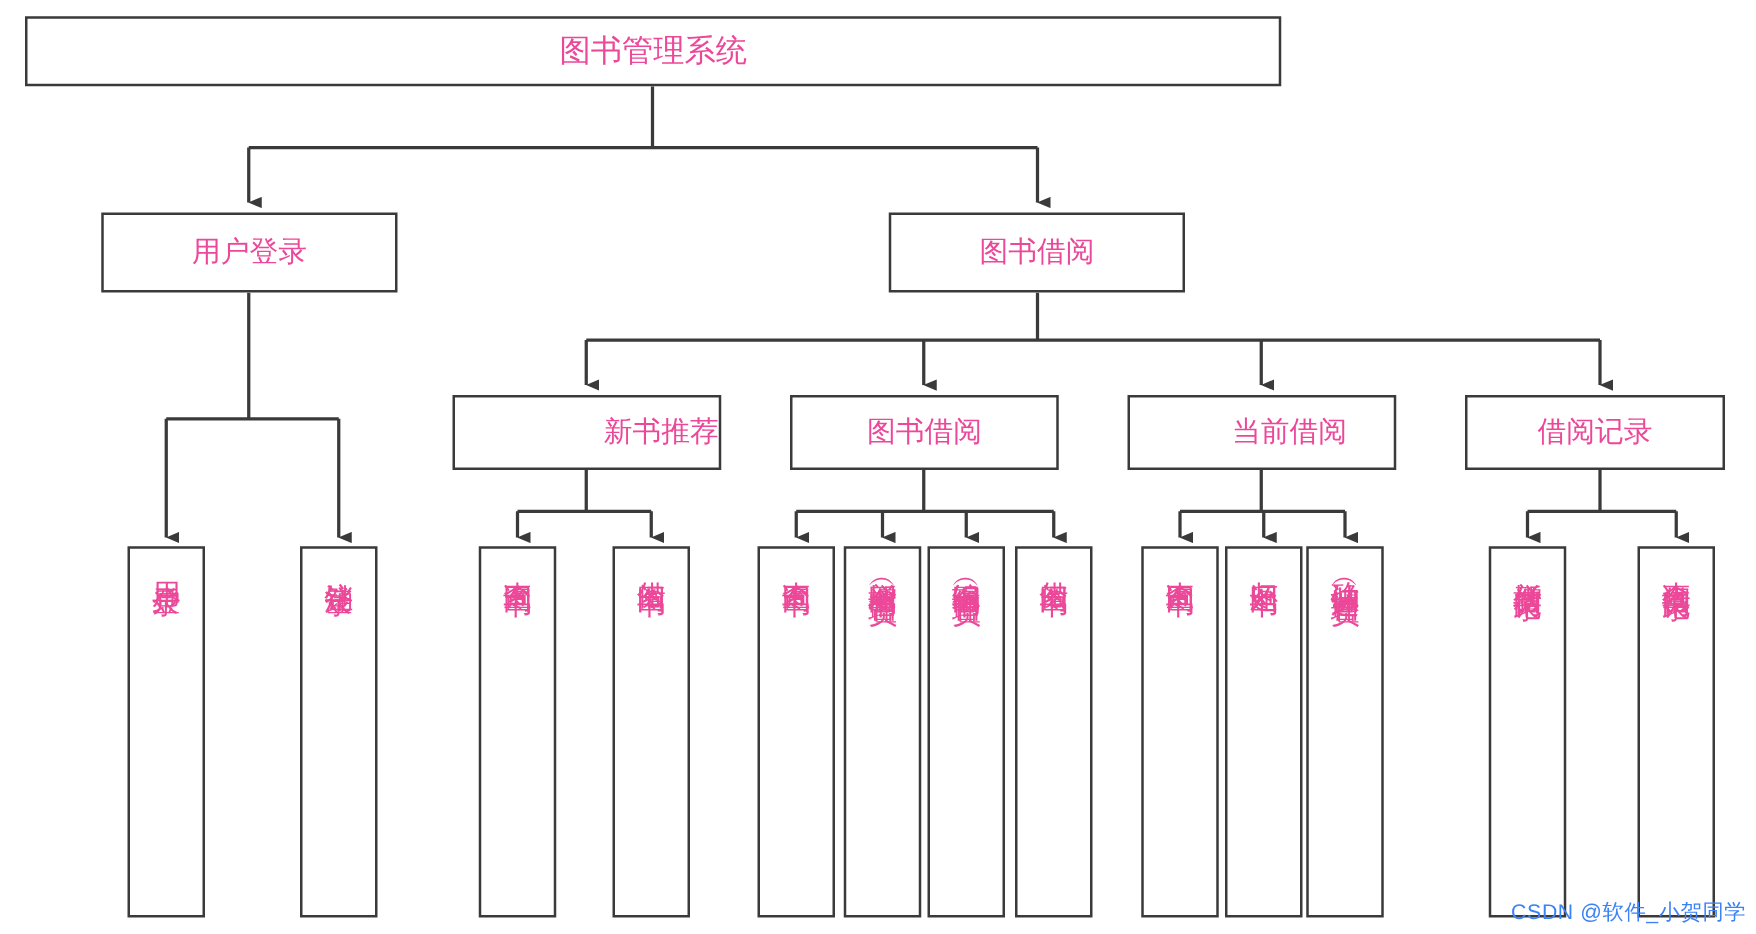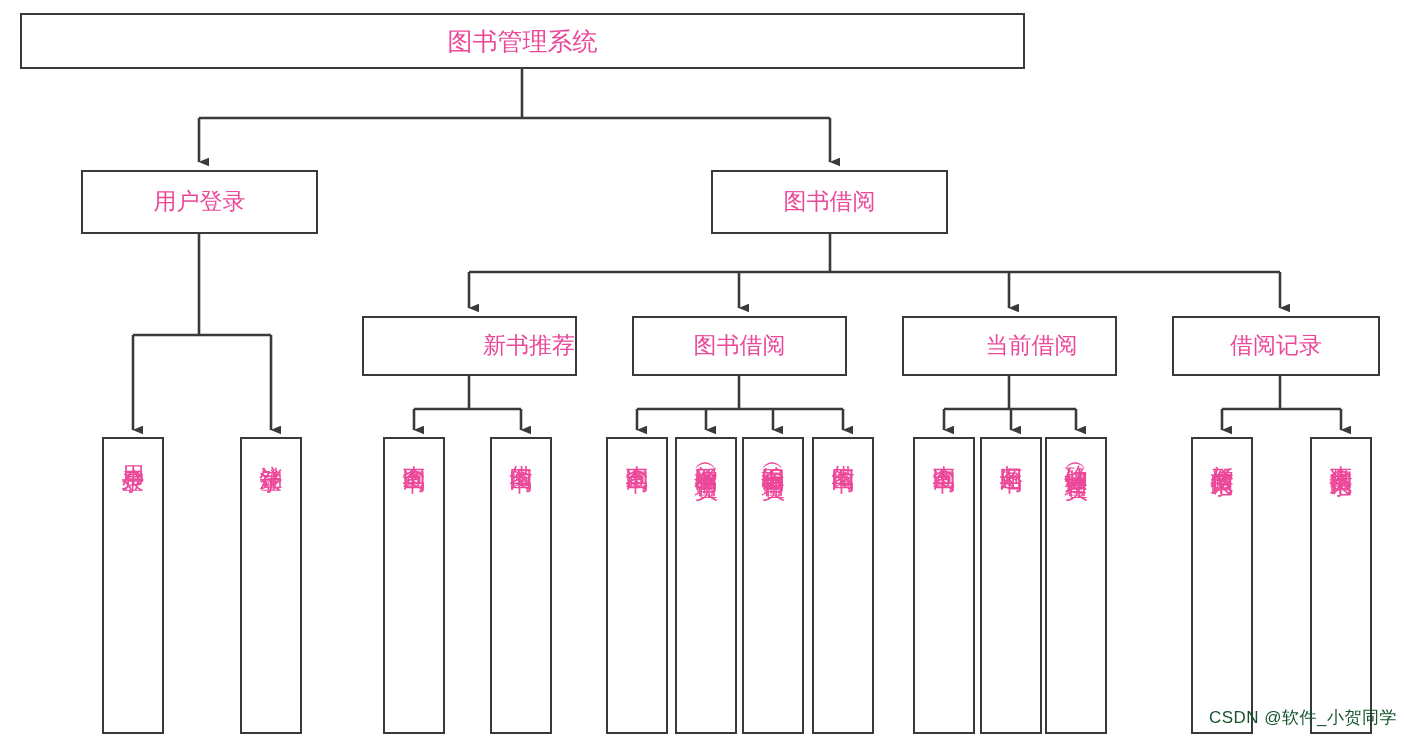--- a/index.html
+++ b/index.html
@@ -55,23 +55,23 @@
   .node-leaf .node-label {
     font-size: 23px;
     writing-mode: vertical-rl;
     text-orientation: upright;
     letter-spacing: 2px;
     line-height: 1.0;
   }
   .watermark {
     position: absolute;
     right: 8px;
-    bottom: 18px;
+    bottom: 6px;
     font-size: 17px;
-    color: #14532d;
+    color: #3b82f6;
     white-space: nowrap;
     letter-spacing: 0.5px;
   }
 </style>
 </head>
 <body>
 
 <div id="stage">
 
   <svg id="diagram-svg" viewBox="0 0 1405 747" xmlns="http://www.w3.org/2000/svg">

